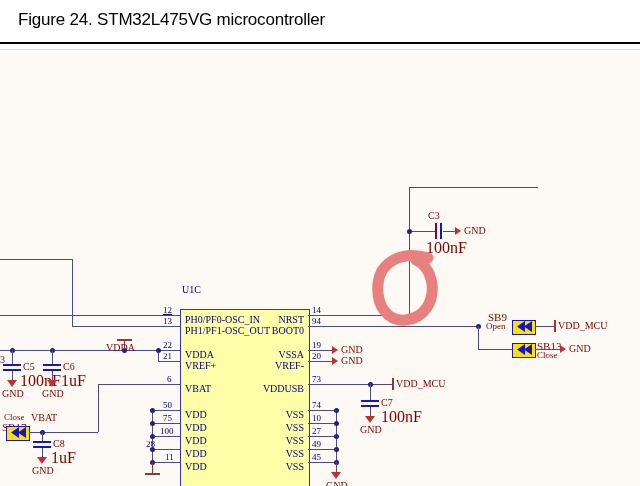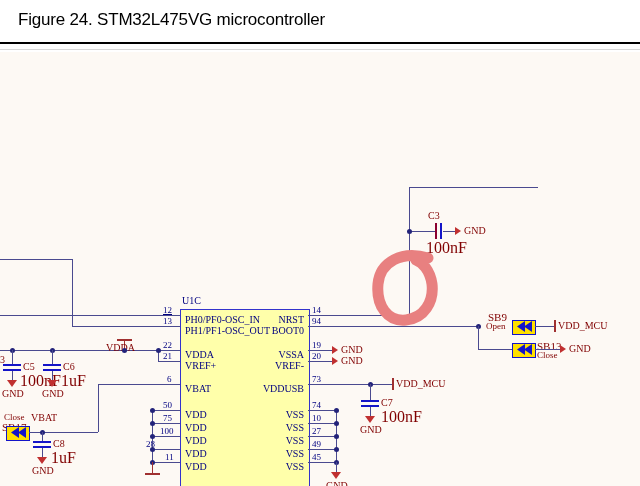--- a/index.html
+++ b/index.html
@@ -152,21 +152,21 @@
     <div class="gnd-arrow" style="left:455px;top:175px;"></div>
     <div class="gnd-txt" style="left:464px;top:173px;">GND</div>
 
     <div class="redmark" style="left:372px;top:196px;width:84px;height:80px;">
       <svg width="84" height="80" viewBox="0 0 84 80">
         <path d="M56 10 C 30 2, 8 14, 6 36 C 4 58, 16 74, 34 72 C 52 70, 62 54, 60 36 C 58 22, 50 14, 44 12" fill="none" stroke="#e88080" stroke-width="11" stroke-linecap="round" stroke-linejoin="round"></path>
       </svg>
     </div>
 
     <div class="ic" style="left:180px;top:257px;width:128px;height:190px;"></div>
-    <div class="ic-ref" style="left:182px;top:243px;text-align:right;">U1C</div>
+    <div class="ic-ref" style="left:182px;top:232px;text-align:right;">U1C</div>
 
     <div class="pin-l" style="left:185px;top:262px;">PH0/PF0-OSC_IN</div>
     <div class="pin-l" style="left:185px;top:273px;">PH1/PF1-OSC_OUT</div>
     <div class="pin-l" style="left:185px;top:297px;">VDDA</div>
     <div class="pin-l" style="left:185px;top:308px;">VREF+</div>
     <div class="pin-l" style="left:185px;top:331px;">VBAT</div>
     <div class="pin-l" style="left:185px;top:357px;">VDD</div>
     <div class="pin-l" style="left:185px;top:370px;">VDD</div>
     <div class="pin-l" style="left:185px;top:383px;">VDD</div>
     <div class="pin-l" style="left:185px;top:396px;">VDD</div>

